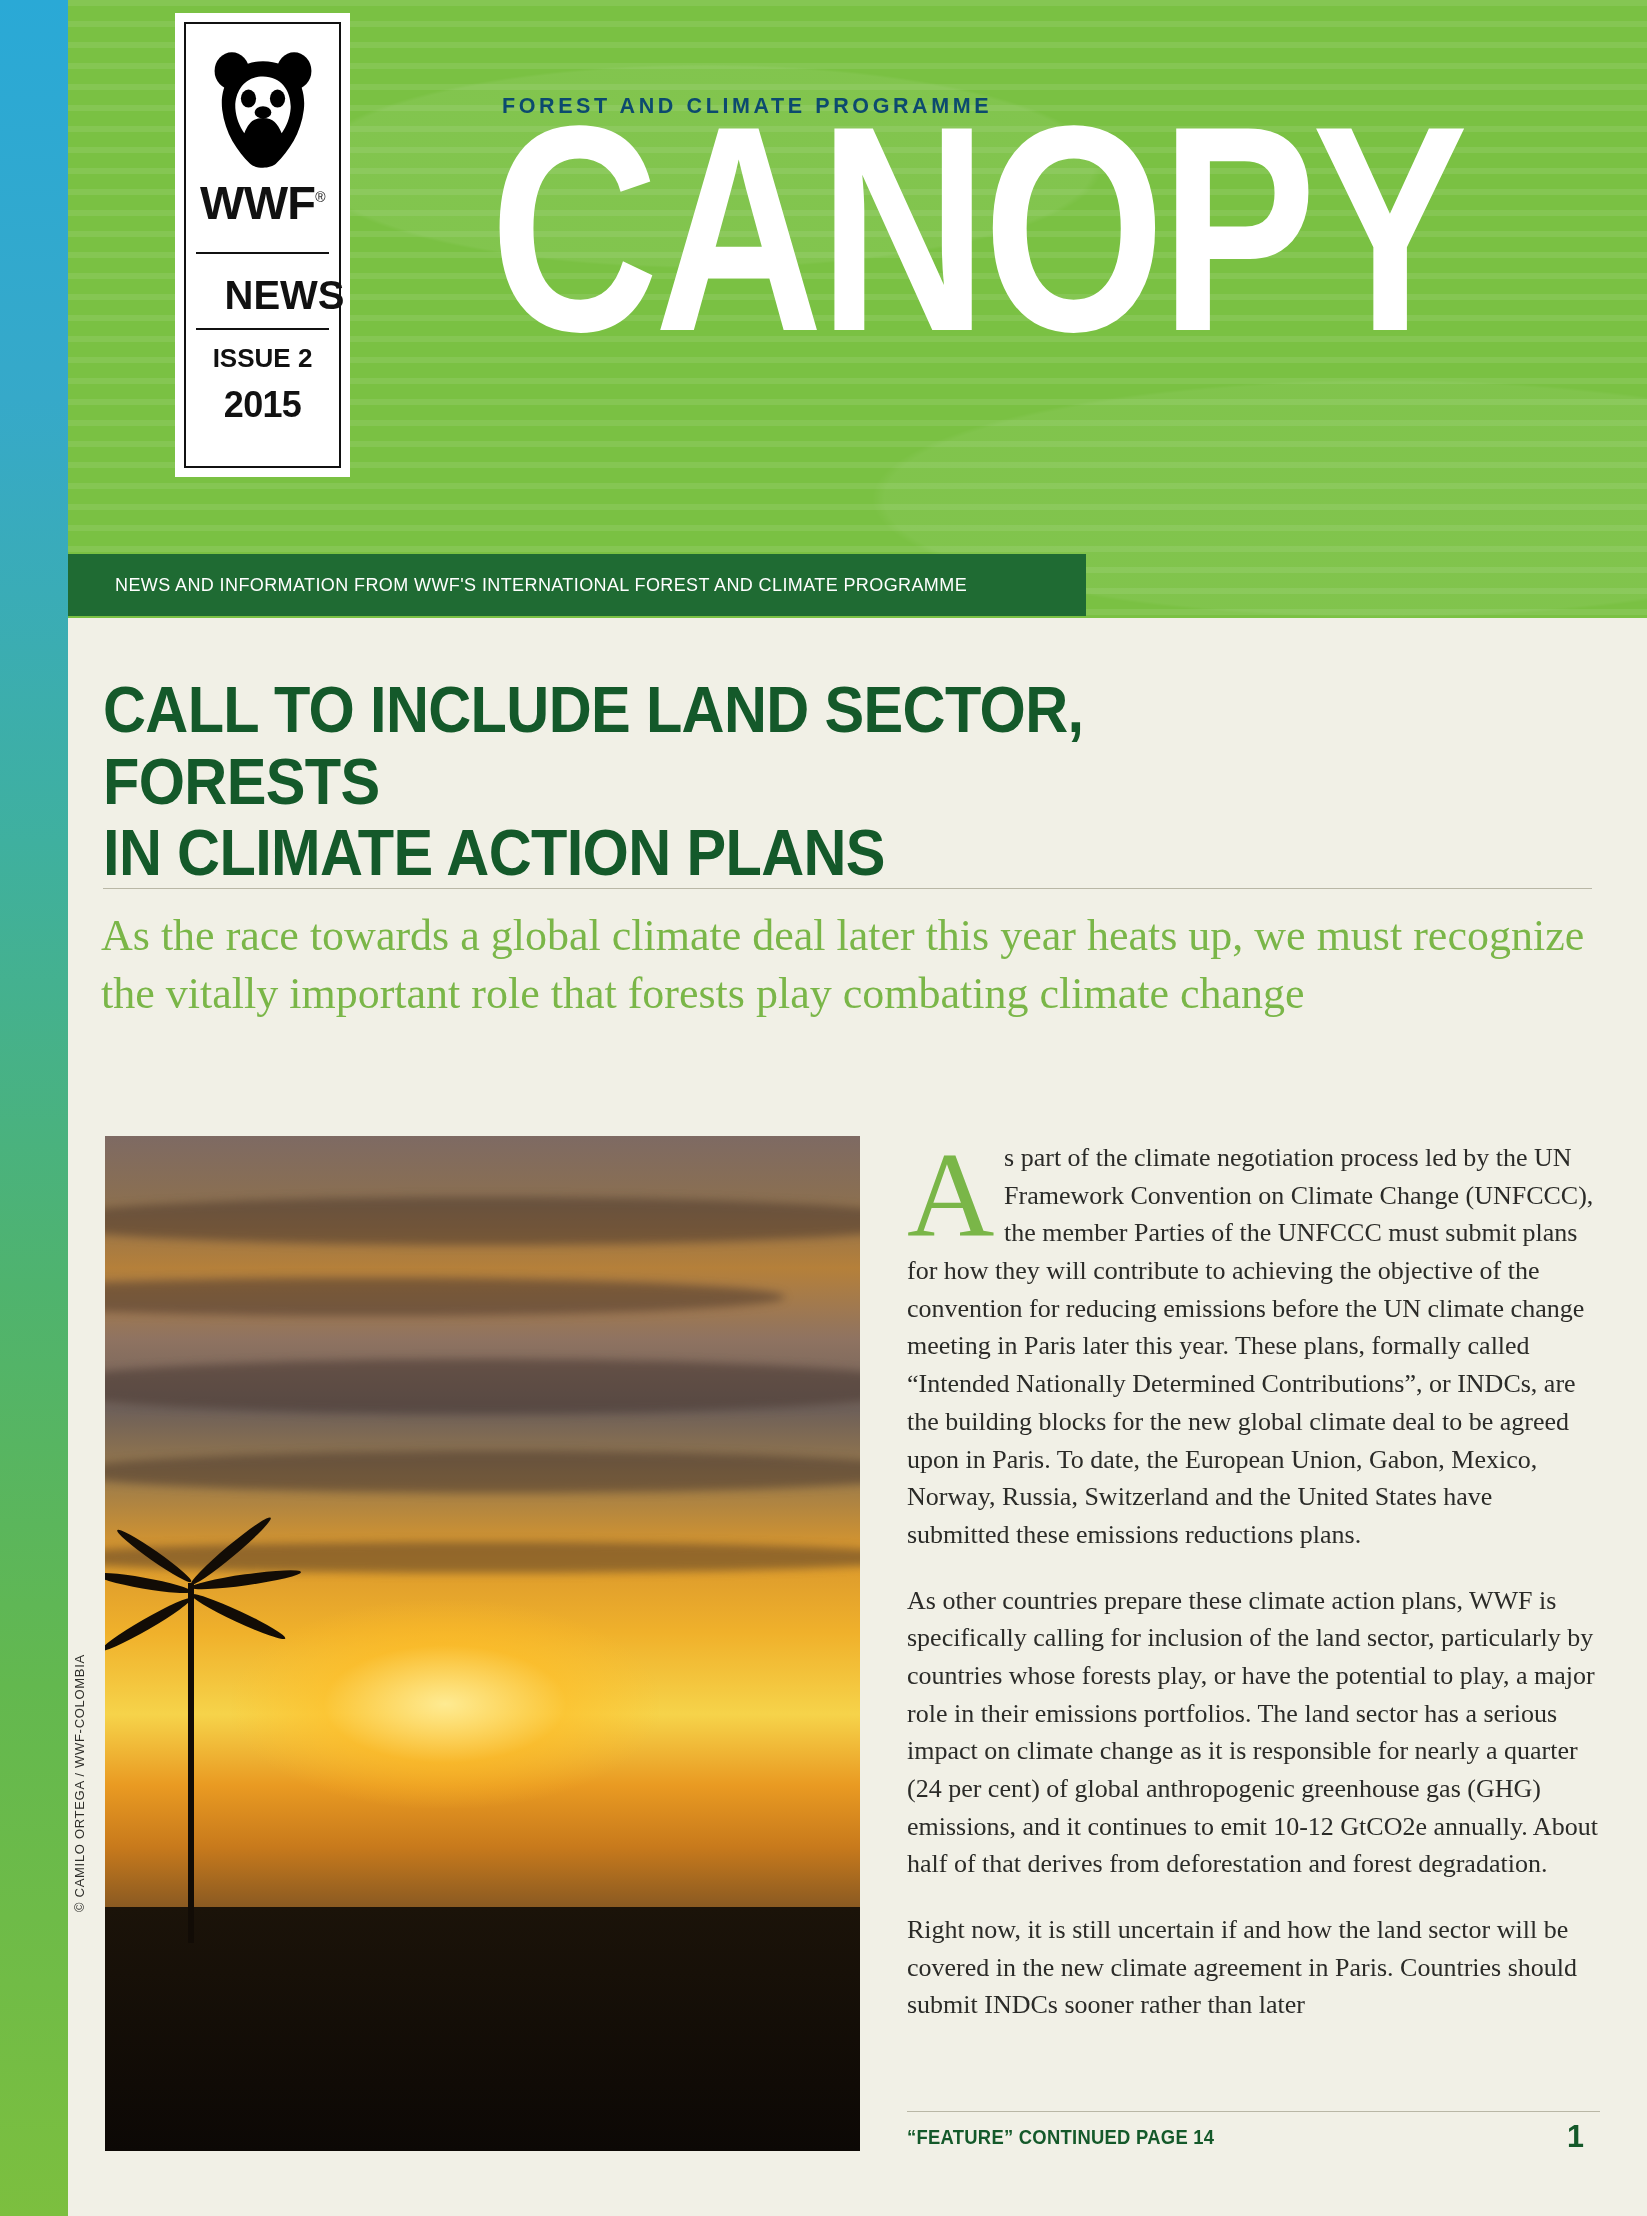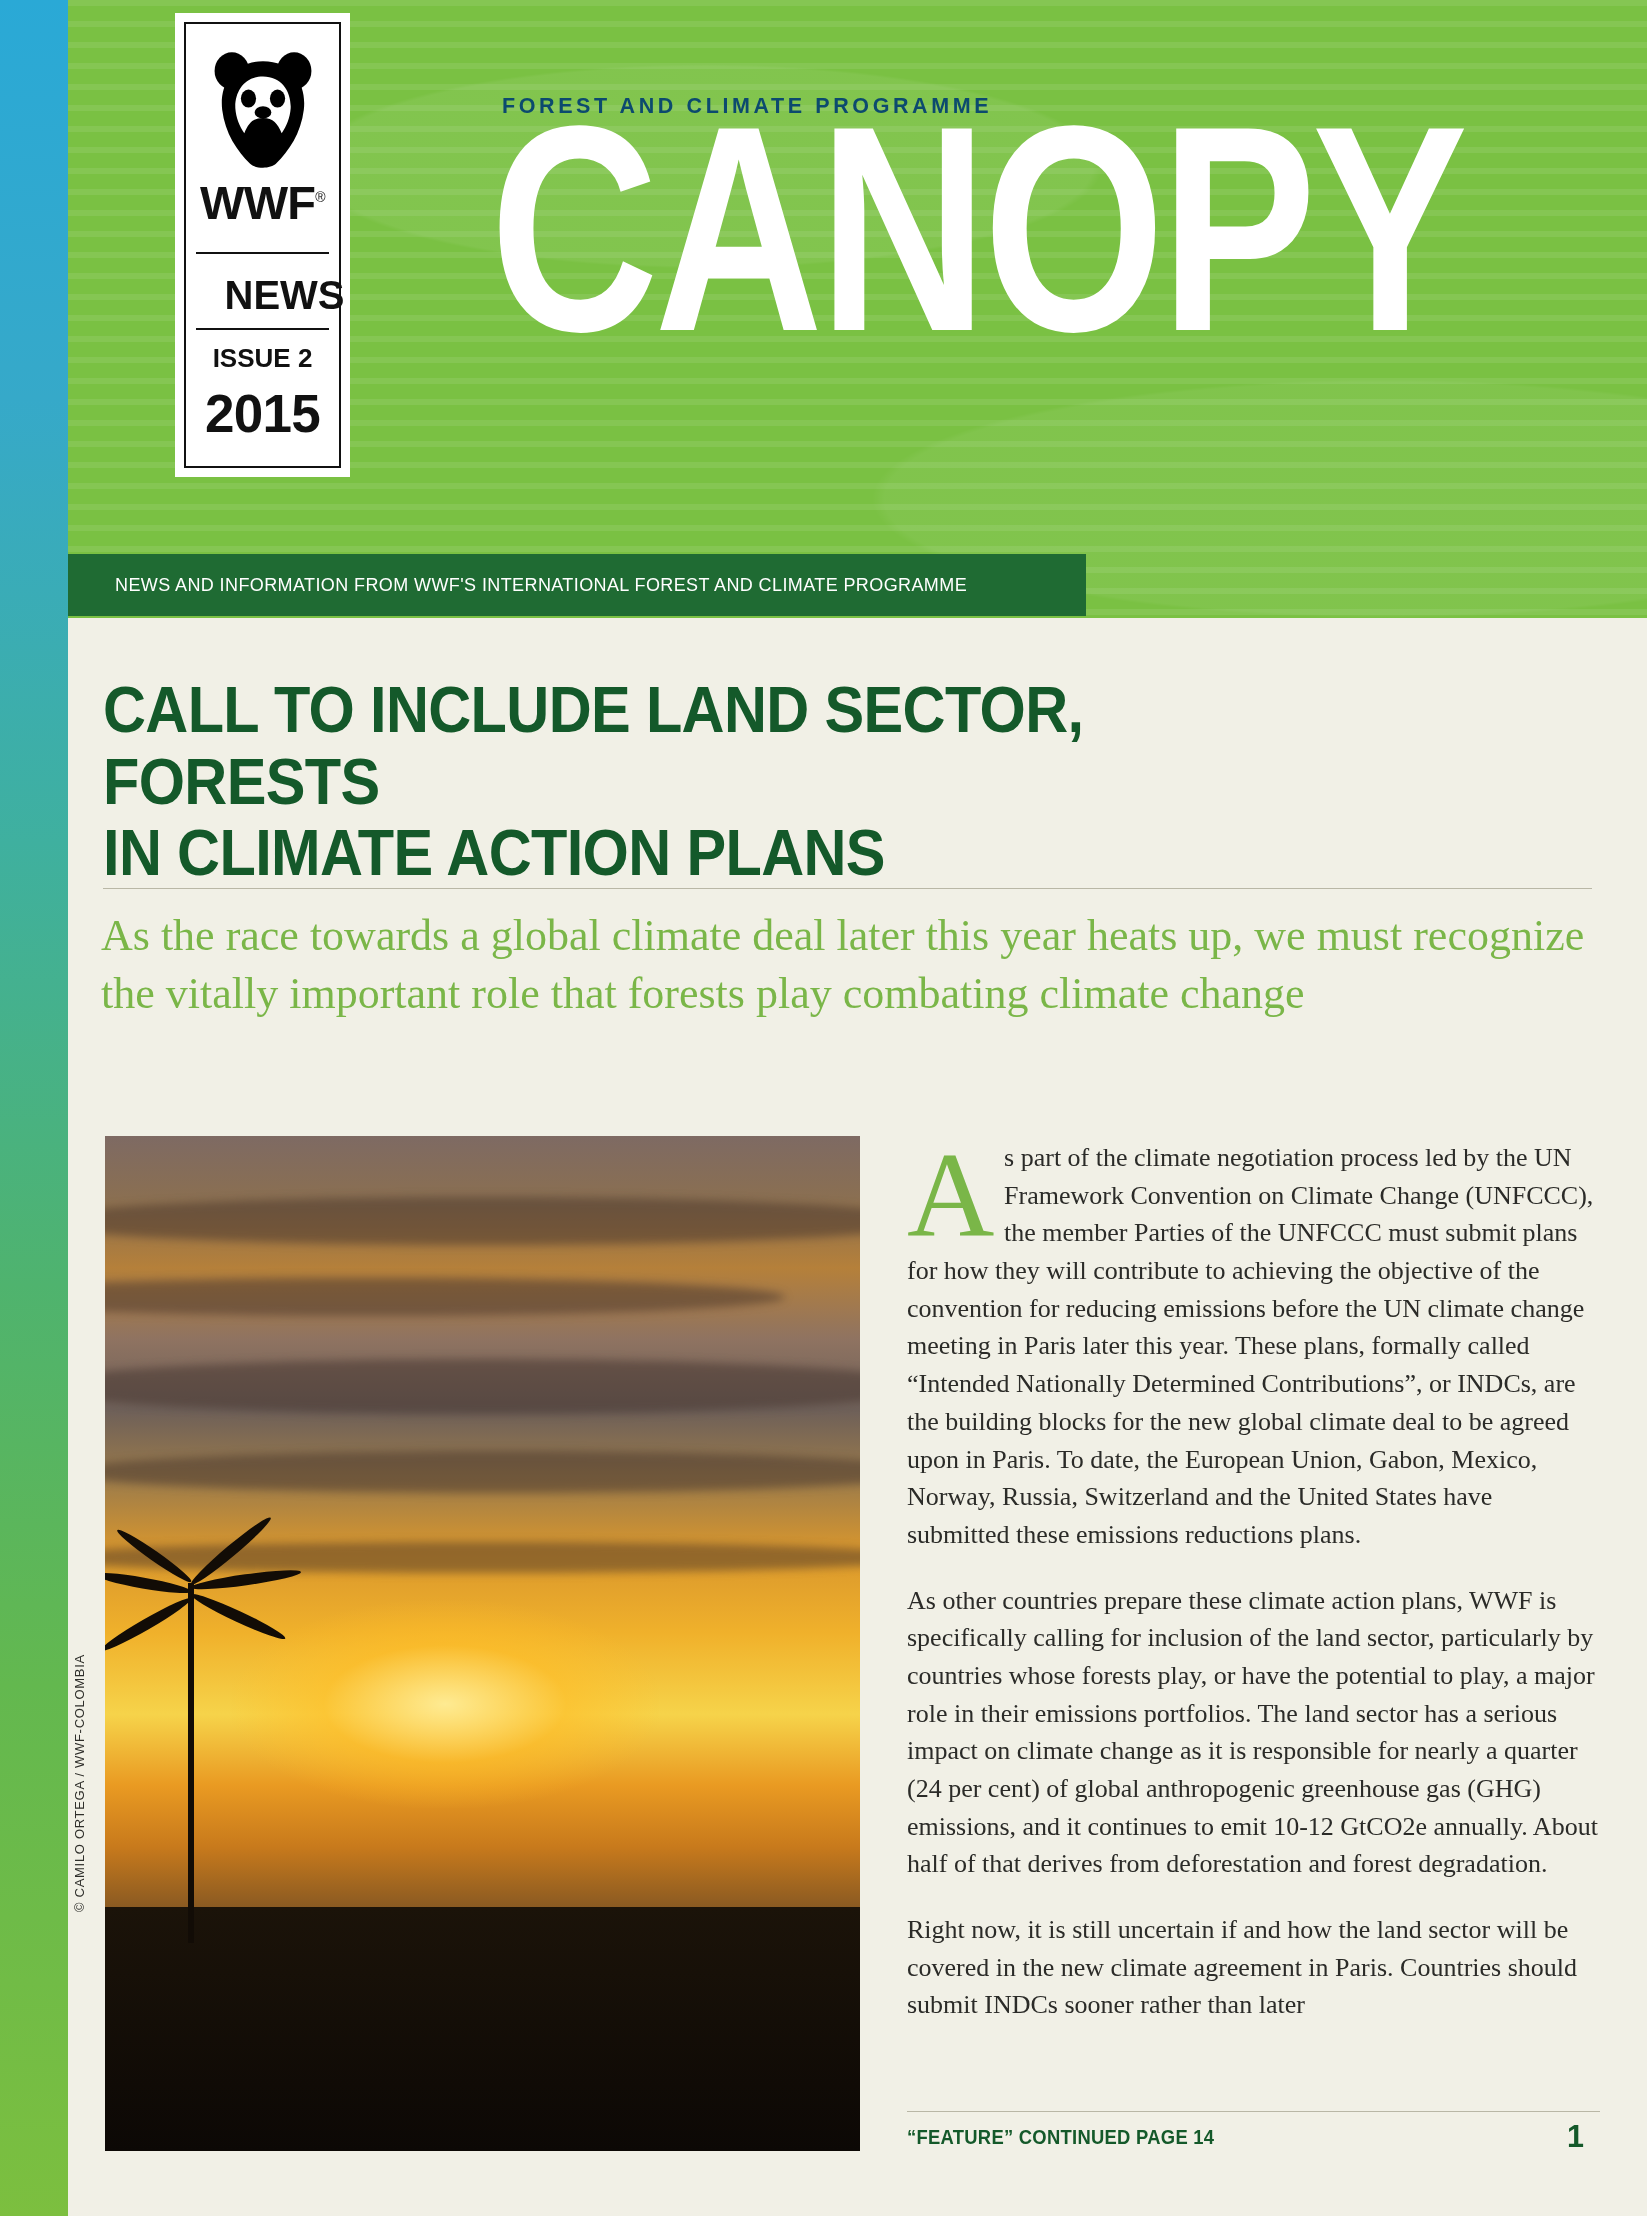--- a/index.html
+++ b/index.html
@@ -148,21 +148,21 @@
     color: #111;
     line-height: 1;
   }
   .year-word {
     position: absolute;
     left: 0; right: 0;
     top: 374px;
     text-align: center;
     font-family: "Liberation Sans", sans-serif;
     font-weight: bold;
-    font-size: 53px;
+    font-size: 36px;
     letter-spacing: -0.7px;
     color: #111;
     line-height: 1;
   }
 
   
   .programme-line {
     position: absolute;
     left: 434px;
     top: 94px;

